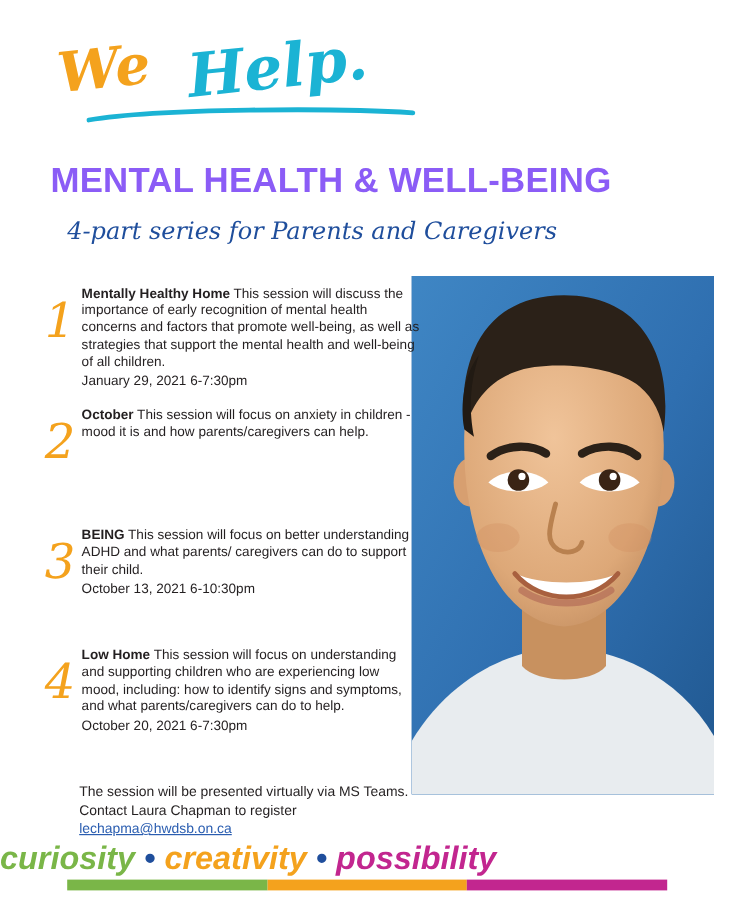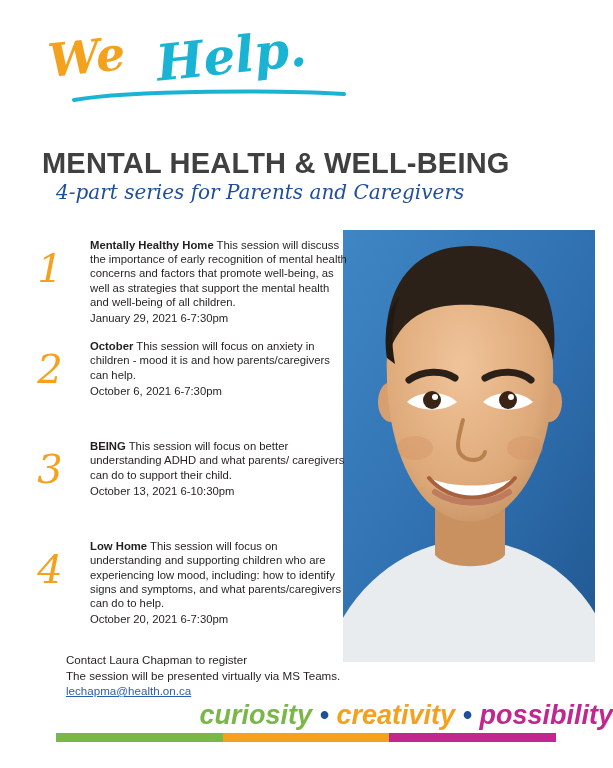--- a/index.html
+++ b/index.html
@@ -73,23 +73,22 @@
 
   
   .title-main {
     position: absolute;
     left: 42px;
     top: 135px;
     font-family: "Liberation Sans", sans-serif;
     font-weight: bold;
     font-size: 29px;
     letter-spacing: 0.2px;
-    color: #404040;
+    color: #8b5cf6;
     white-space: nowrap;
-    margin-top: 12px;
   }
   .title-sub {
     position: absolute;
     left: 56px;
     top: 180px;
     font-family: "DejaVu Serif", serif;
     font-style: italic;
     font-size: 20px;
     color: #1f4e9c;
     white-space: nowrap;
@@ -125,21 +124,21 @@
     top: 10px;
     width: 40px;
     text-align: center;
     font-family: "DejaVu Serif", serif;
     font-style: italic;
     font-size: 40px;
     color: #f4a21d;
     line-height: 1;
   }
   .session .body {
-    margin-left: 60px;
+    margin-left: 38px;
     font-family: "Liberation Sans", sans-serif;
     font-size: 11.3px;
     line-height: 14.2px;
     color: #231f20;
   }
   .session .body .lead {
     font-weight: bold;
     color: #231f20;
   }
   .session .date {
@@ -170,21 +169,21 @@
     left: 0;
     bottom: 0;
     width: 613px;
     height: 72px;
   }
   .banner-words {
     position: absolute;
     left: 0;
     top: 4px;
     width: 613px;
-    text-align: right;
+    text-align: left;
     font-family: "Liberation Sans", sans-serif;
     font-weight: bold;
     font-style: italic;
     font-size: 27px;
     white-space: nowrap;
   }
   .w-curiosity { color: #7ab648; }
   .w-creativity { color: #f4a21d; }
   .w-possibility { color: #c2268f; }
   .w-dot { color: #1f4e9c; }
@@ -273,21 +272,20 @@
       <div class="body">
         <span class="lead">Mentally Healthy Home</span><span> This session will discuss the importance of early recognition of mental health concerns and factors that promote well-being, as well as strategies that support the mental health and well-being of all children.</span>
         <span class="date">January 29, 2021 6-7:30pm</span>
       </div>
     </div>
 
     <div class="session">
       <div class="num">2</div>
       <div class="body">
         <span class="lead">October</span><span>  This session will focus on anxiety in children -  mood it is and how parents/caregivers can help.</span>
-        <span class="date">October 6, 2021 6-7:30pm</span>
       </div>
     </div>
 
     <div class="session">
       <div class="num">3</div>
       <div class="body">
         <span class="lead">BEING</span><span> This session will focus on better understanding ADHD and what parents/ caregivers can do to support their child.</span>
         <span class="date">October 13, 2021 6-10:30pm</span>
       </div>
     </div>
@@ -296,23 +294,23 @@
       <div class="num">4</div>
       <div class="body">
         <span class="lead">Low Home</span><span>  This session will focus on understanding and supporting children who are experiencing low mood, including: how to identify signs and symptoms, and what parents/caregivers can do to help.</span>
         <span class="date">October 20, 2021 6-7:30pm</span>
       </div>
     </div>
 
   </div>
 
   <div class="note">
+    <div>The session will be presented virtually via MS Teams.</div>
     <div>Contact Laura Chapman to register</div>
-    <div>The session will be presented virtually via MS Teams.</div>
-    <a class="email" href="#">lechapma@health.on.ca</a>
+    <a class="email" href="#">lechapma@hwdsb.on.ca</a>
   </div>
 
   <div class="banner">
     <div class="banner-words">
       <span class="w-curiosity">curiosity</span>
       <span class="w-dot">•</span>
       <span class="w-creativity">creativity</span>
       <span class="w-dot">•</span>
       <span class="w-possibility">possibility</span>
     </div>

